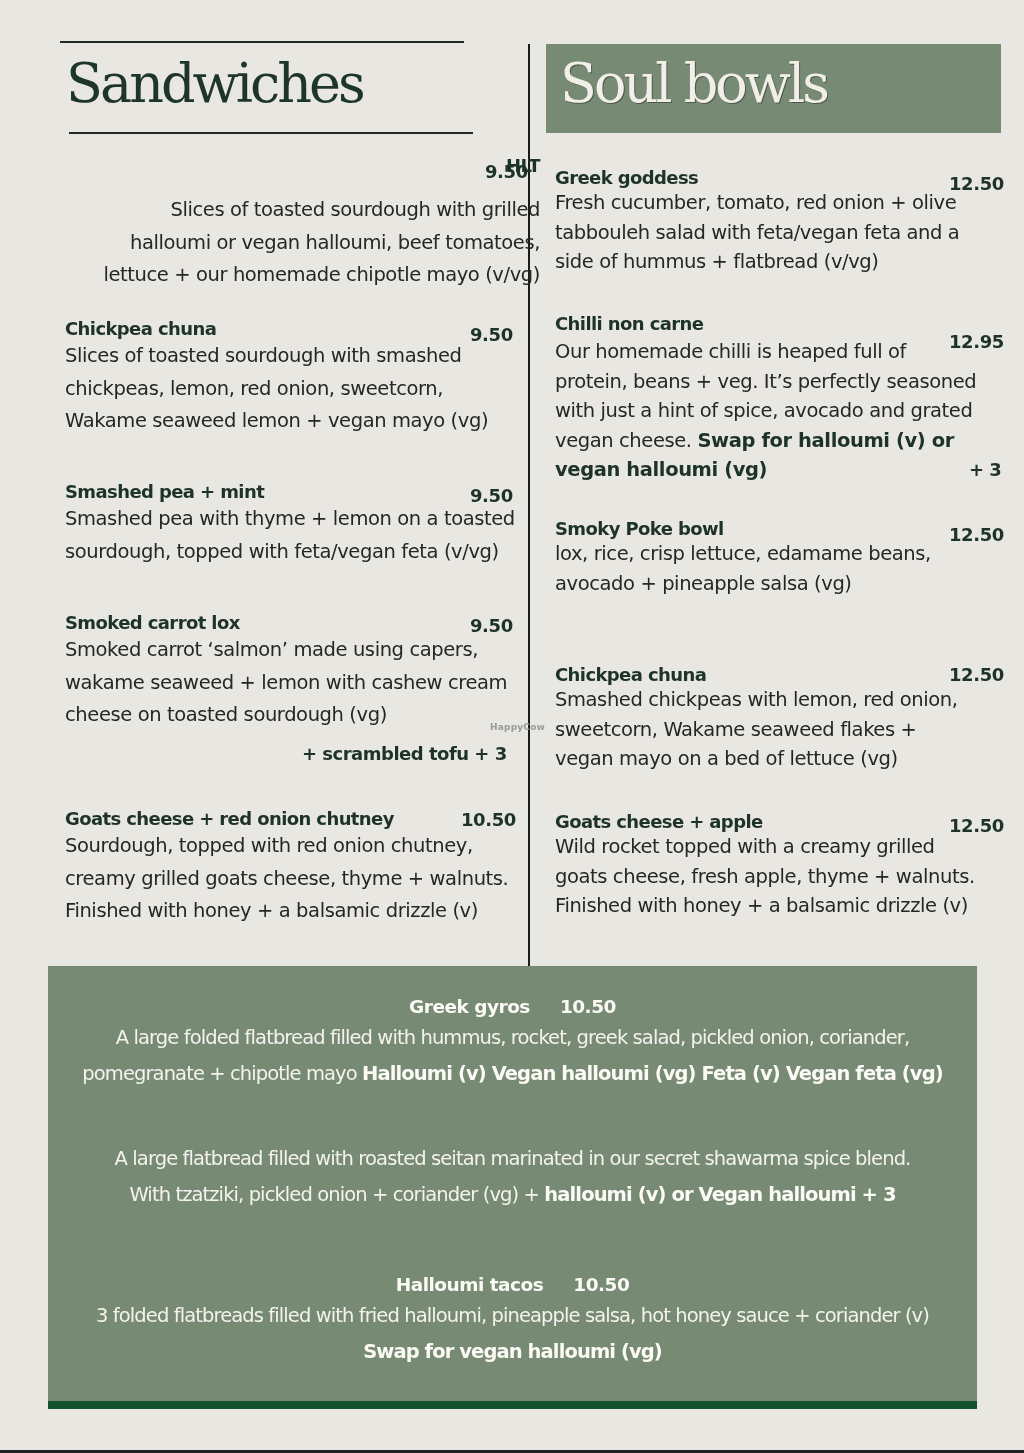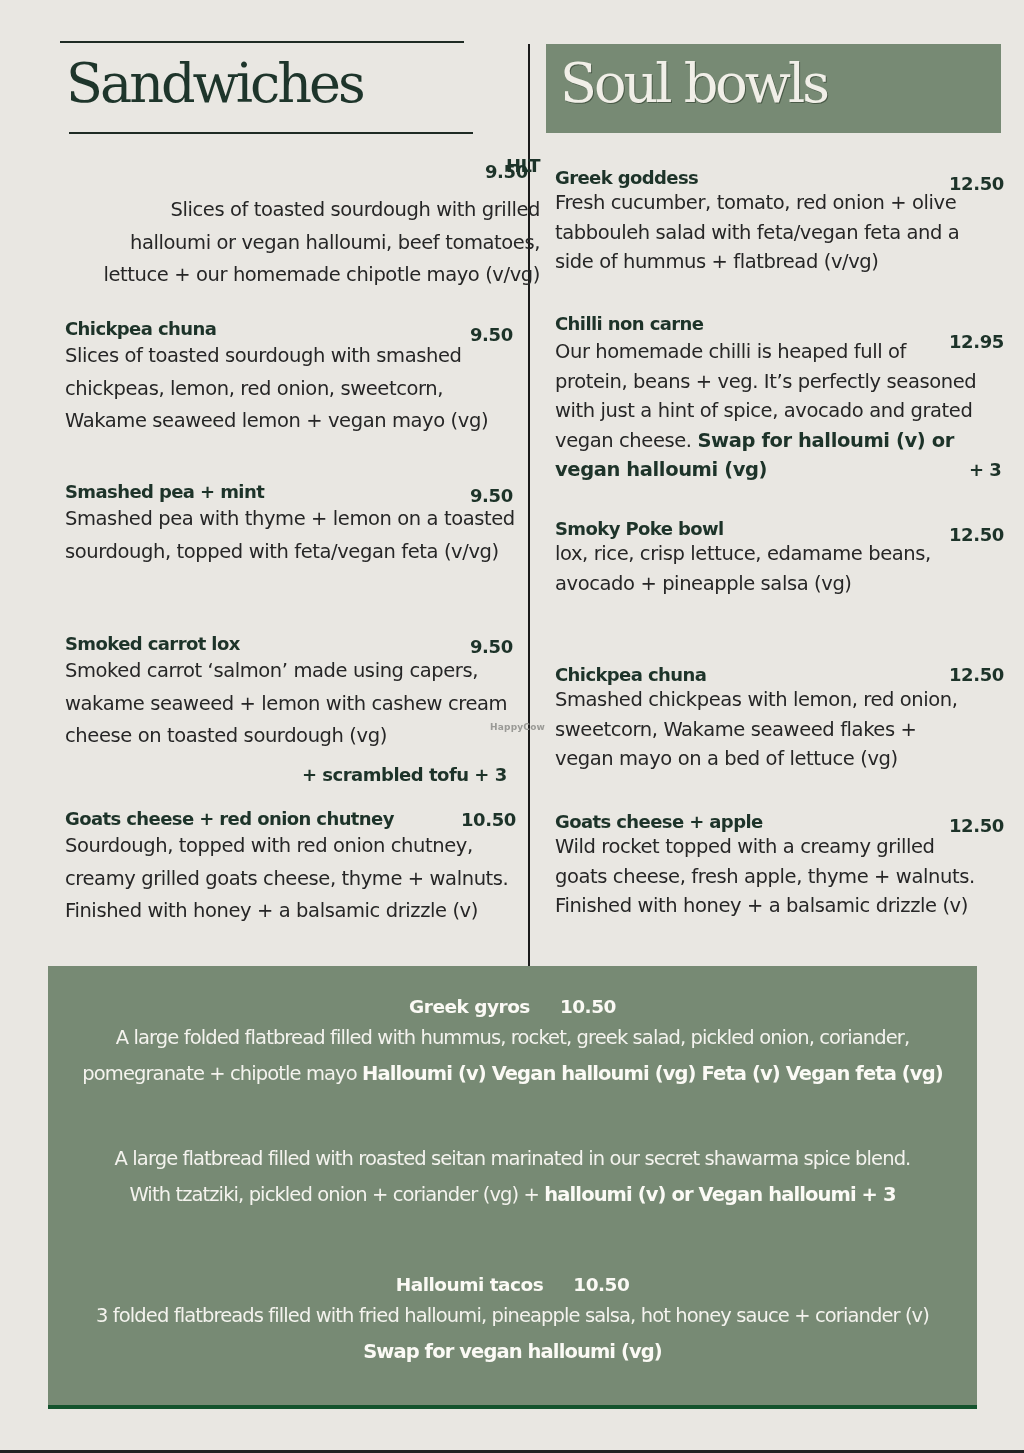--- a/index.html
+++ b/index.html
@@ -54,21 +54,21 @@
     position: absolute; font-weight: bold; font-size: 18px; color: #1d3329;
     letter-spacing: -0.5px; white-space: nowrap;
   }
   #watermark {
     position: absolute; left: 490px; top: 722px; font-size: 9px;
     color: #9a9a96; font-weight: bold; letter-spacing: 0.2px;
   }
   #wraps-box {
     position: absolute; left: 48px; top: 966px; width: 929px; height: 443px;
     background: #778a74;
-    border-bottom: 4px solid #14532d;
+    border-bottom: 8px solid #14532d;
     color: #f4f3ee;
     text-align: center;
   }
   .wrap { position: absolute; left: 0; width: 100%; text-align: center; }
   .wrap-head {
     font-weight: bold; font-size: 18.5px; color: #fbfaf5; letter-spacing: -0.5px;
     white-space: nowrap;
   }
   .wrap-head .wp { margin-left: 30px; }
   .wrap-desc {
@@ -117,21 +117,21 @@
 
   <div class="item" style="left:65px; top:481px; width:460px;">
     <div class="item-name">Smashed pea + mint</div>
     <div class="item-price" style="left:405px; top:4px;">9.50</div>
     <div class="item-desc" style="margin-top:1px;">
       <div>Smashed pea with thyme + lemon on a toasted</div>
       <div>sourdough, topped with feta/vegan feta (v/vg)</div>
     </div>
   </div>
 
-  <div class="item" style="left:65px; top:633px; width:470px;">
+  <div class="item" style="left:65px; top:612px; width:470px;">
     <div class="item-name">Smoked carrot lox</div>
     <div class="item-price" style="left:405px; top:3px;">9.50</div>
     <div class="item-desc" style="margin-top:1px;">
       <div>Smoked carrot ‘salmon’ made using capers,</div>
       <div>wakame seaweed + lemon with cashew cream</div>
       <div>cheese on toasted sourdough (vg)</div>
     </div>
     <div class="addon" style="left:237px; top:131px;">+ scrambled tofu  + 3</div>
   </div>
 

